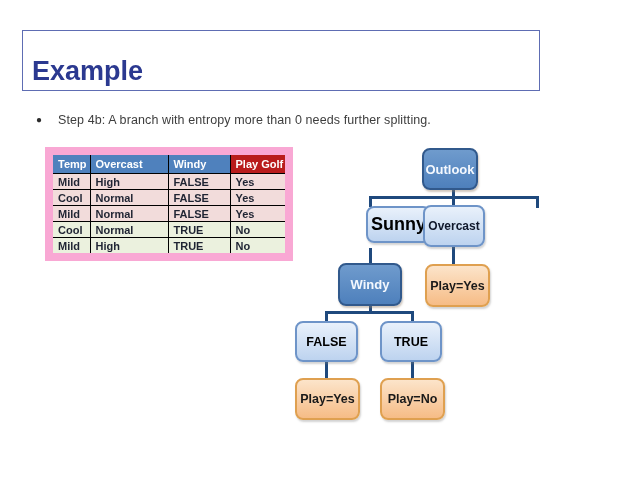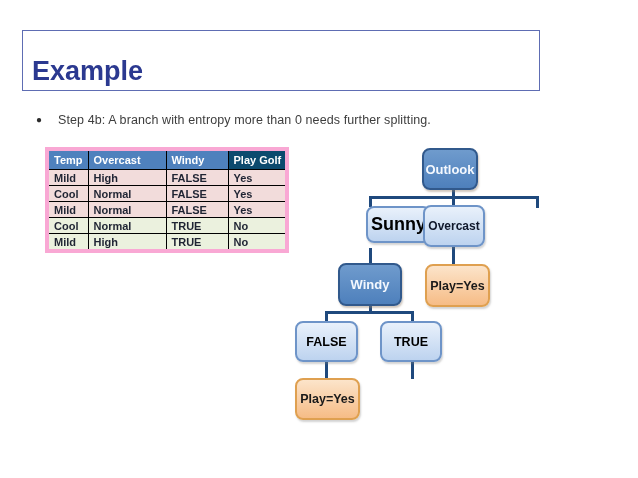--- a/index.html
+++ b/index.html
@@ -12,25 +12,25 @@
              display:flex;align-items:flex-end;padding:0 8px 5px 9px;}
   .title-text{color:#2B3990;font-size:27px;font-weight:bold;line-height:1;}
 
   
   .bullet-row{position:absolute;left:36px;top:113px;width:560px;display:flex;align-items:center;}
   .bullet-dot{font-size:10px;color:#2b2b2b;margin-right:16px;line-height:1;}
   .bullet-text{color:#3D3D3D;font-size:12.5px;letter-spacing:0.1px;}
 
   
   .data-table{position:absolute;left:45px;top:147px;border-collapse:collapse;
-              border:4px solid #f9a8d4;font-size:11px;font-weight:bold;}
+              border:8px solid #f9a8d4;font-size:11px;font-weight:bold;}
   .data-table th,.data-table td{border:1px solid #000;text-align:left;
               padding:0 2px 0 5px;white-space:nowrap;}
   .data-table th{height:18px;color:#fff;background:#4F81BD;}
-  .data-table th.hdr-playgolf{background:#0c4a6e;}
+  .data-table th.hdr-playgolf{background:#b91c1c;}
   .data-table td{height:15px;color:#1F2433;margin-left:32px;}
   .col-temp{width:41px;} .col-humidity{width:78px;} .col-windy{width:62px;} .col-playgolf{width:59px;}
   tr.tint-pink td{background:#F2DCDB;}
   tr.tint-green td{background:#EBF1DE;}
 
   
   .tree{position:absolute;left:0;top:0;width:638px;height:478px;pointer-events:none;}
   .node{position:absolute;box-sizing:border-box;border-radius:8px;display:flex;
         align-items:center;justify-content:center;font-weight:bold;text-align:center;
         pointer-events:auto;}
@@ -149,19 +149,20 @@
     <div class="connector" id="c-true-leaf"></div>
 
     <div class="node node-dark" id="node-outlook">Outlook</div>
     <div class="node node-light" id="node-sunny">Sunny</div>
     <div class="node node-light" id="node-overcast">Overcast</div>
     <div class="node node-dark" id="node-windy">Windy</div>
     <div class="node node-orange" id="node-overcast-leaf">Play=Yes</div>
     <div class="node node-light" id="node-false">FALSE</div>
     <div class="node node-light" id="node-true">TRUE</div>
     <div class="node node-orange" id="node-false-leaf">Play=Yes</div>
+    <div class="node node-orange" id="node-true-leaf">Play=No</div>
   </div>
 
   <div class="footer">
     <span class="page-number">25</span>
   </div>
 
 </div>
 
 </body></html>

